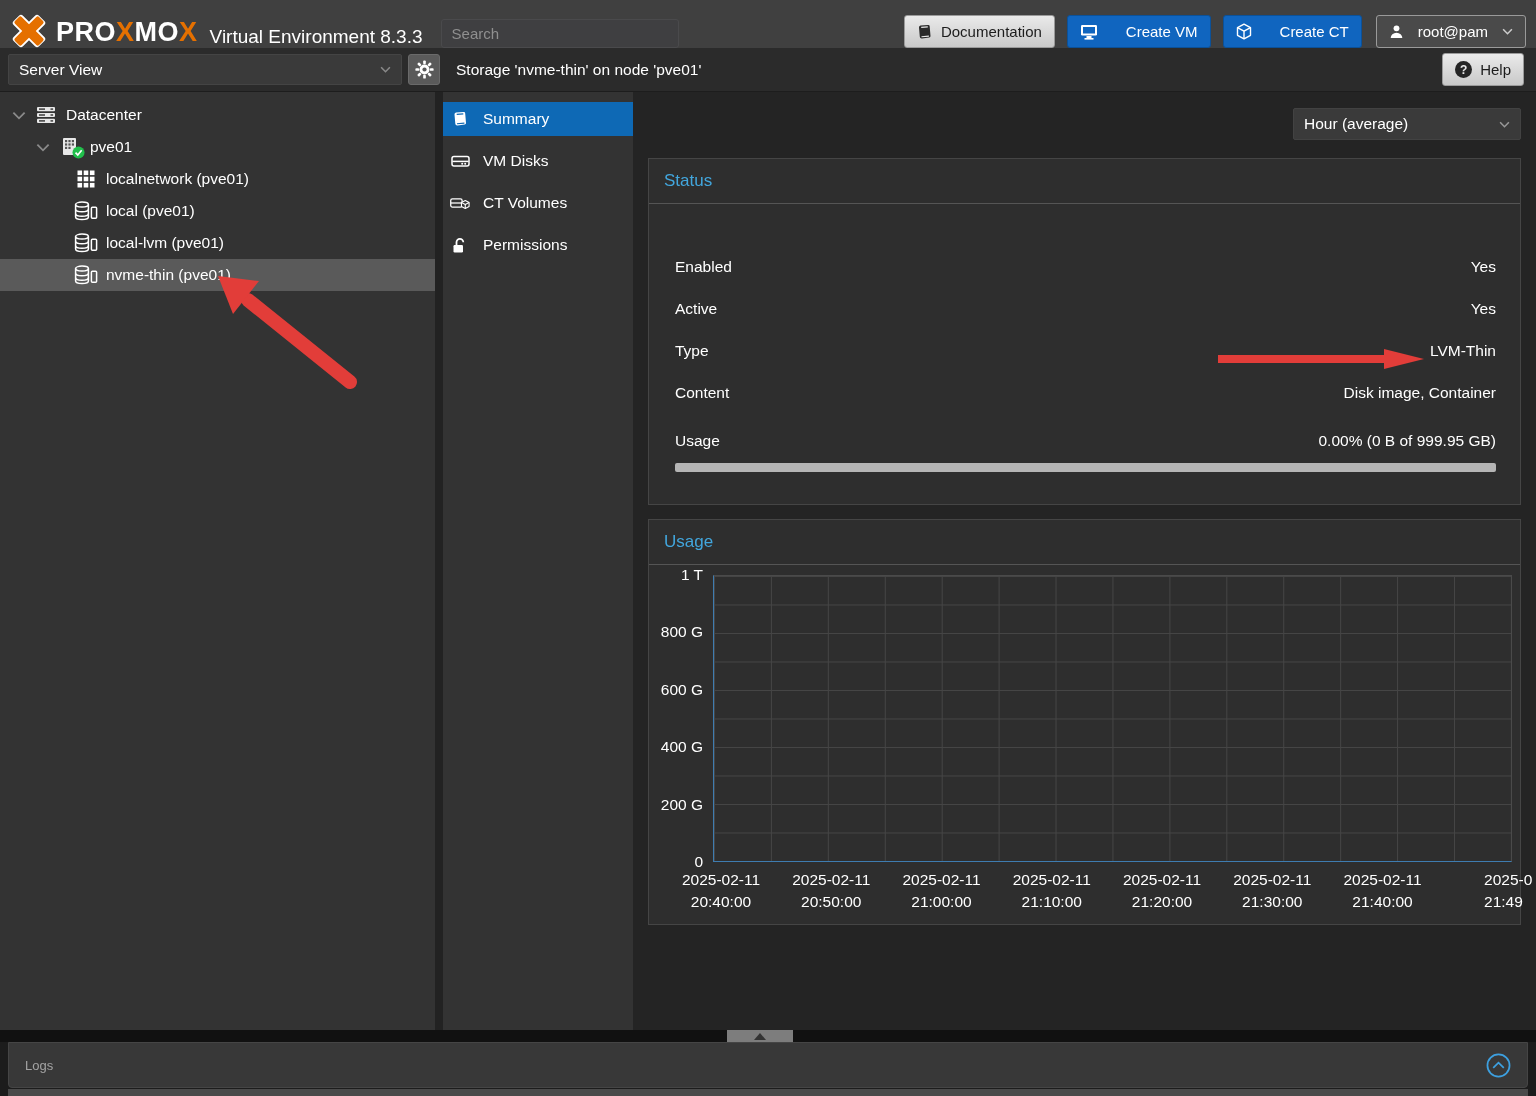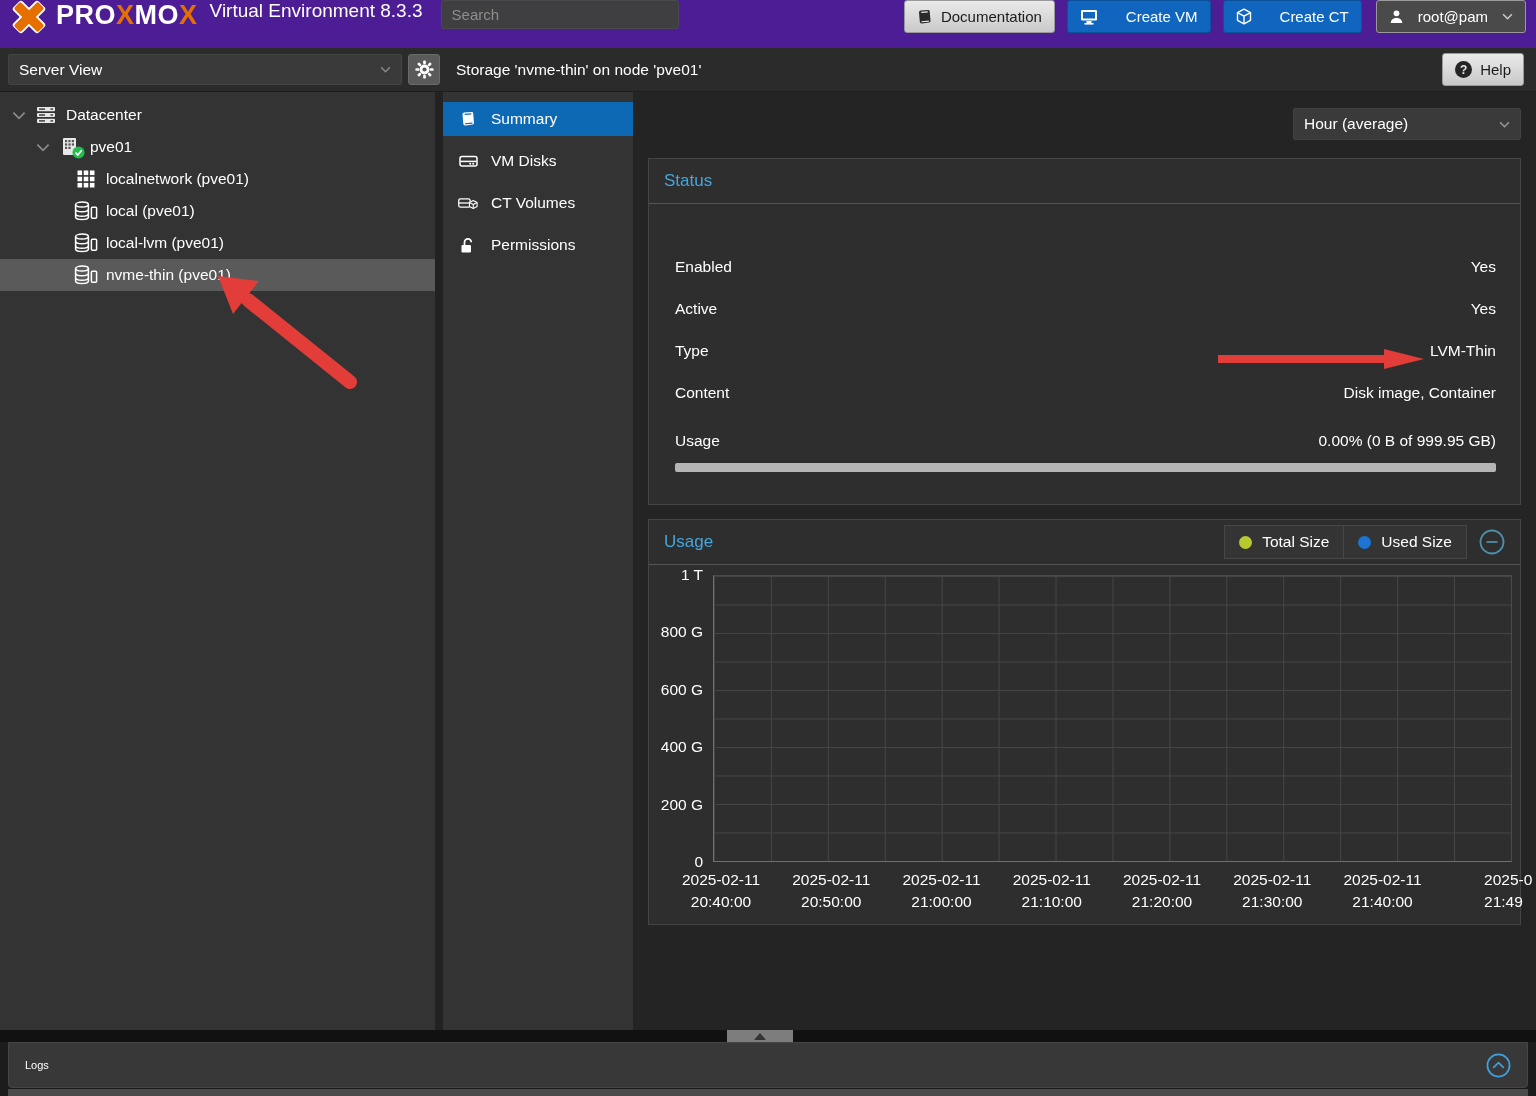--- a/index.html
+++ b/index.html
@@ -1,21 +1,21 @@
 <!DOCTYPE html>
 <html><head>
 <meta charset="utf-8">
 <style>
   * { margin:0; padding:0; box-sizing:border-box; }
   html,body { background:#141414; }
   body { font-family:"Liberation Sans", sans-serif; }
   .app { width:1536px; height:1096px; position:relative; background:#242424; overflow:hidden; display:flex; flex-direction:column; }
 
   
-  .top-header { height:48px; background:#4c1d95; display:flex; align-items:flex-start; padding:0 10px; gap:8px; flex:0 0 auto; }
+  .top-header { height:48px; background:#404040; display:flex; align-items:flex-end; padding:0 10px; gap:8px; flex:0 0 auto; }
   .logo-mark { width:38px; height:34px; flex:0 0 auto; }
   .brand { font-size:27px; font-weight:bold; color:#fff; letter-spacing:.5px; display:flex; }
   .brand .ox { color:#E57000; }
   .product { color:#fff; font-size:19px; margin-left:4px; white-space:nowrap; }
   .search-input { margin-left:10px; width:238px; height:29px; background:#3f3f41; border:1px solid #4a4a4c; border-radius:3px; color:#bbb; font-size:15px; padding:0 10px; font-family:inherit; }
   .search-input::placeholder { color:#8f8f8f; }
   .hdr-spacer { flex:1; }
   .btn { height:33px; display:inline-flex; align-items:center; gap:8px; padding:13px 12px; border-radius:3px; font-size:15px; cursor:pointer; white-space:nowrap; }
   .btn-light { background:linear-gradient(#eaeaea,#c9c9c9); border:1px solid #9a9a9a; color:#1c1c1c; }
   .btn-blue { background:#1065bf; border:1px solid #0b5199; color:#fff; margin-left:4px;gap:28px; }
@@ -38,21 +38,21 @@
   .tree-panel { width:435px; flex:0 0 auto; background:#333; position:relative; padding-top:7px; }
   .tree-row { height:32px; display:flex; align-items:center; color:#fff; font-size:15.5px; cursor:pointer; gap:8px; }
   .tree-row.sel { background:#5a5a5a; }
   .lvl0 { padding-left:12px; } .lvl1 { padding-left:36px; } .lvl2 { padding-left:74px; }
   .t-caret { width:14px; height:9px; flex:0 0 auto; }
   .t-icon { width:24px; height:20px; flex:0 0 auto; display:flex; align-items:center; justify-content:center; position:relative; }
 
   .v-split { width:8px; background:#222; flex:0 0 auto; }
 
   .nav-panel { width:190px; flex:0 0 auto; background:#333; padding-top:10px; }
-  .nav-item { height:34px; display:flex; align-items:center; gap:13px; padding-left:15px; color:#fff; font-size:15.5px; margin-bottom:8px; cursor:pointer; }
+  .nav-item { height:34px; display:flex; align-items:center; gap:13px; padding-left:7px; color:#fff; font-size:15.5px; margin-bottom:8px; cursor:pointer; }
   .nav-item.sel { background:#0e69b5; }
   .n-icon { width:20px; display:flex; justify-content:center; }
 
   .content { flex:1; background:#242424; padding:0 15px; position:relative; min-width:0; }
   .tf-row { height:52px; display:flex; align-items:center; justify-content:flex-end; padding-top:12px; }
   .tf-select { width:228px; height:32px; background:#3a3a3a; border:1px solid #424242; border-radius:2px; color:#fff; font-size:15.5px; display:flex; align-items:center; justify-content:space-between; padding:0 10px; cursor:pointer; }
 
   .panel { border:1px solid #454545; background:#2e2e2e; margin-top:14px; }
   .panel-hd { height:45px; display:flex; align-items:center; padding:0 15px; border-bottom:1px solid #555; }
   .panel-title { color:#42a6dd; font-size:17px; }
@@ -79,21 +79,21 @@
   .x-axis { position:relative; padding-top:7px; }
   .x-tick { position:absolute; top:7px; transform:translateX(-50%); text-align:center; color:#fff; font-size:15.5px; line-height:1.4; white-space:nowrap; }
   .x-tick.last { transform:none; text-align:left; }
 
   
   .h-split { height:12px; background:#111; position:relative; flex:0 0 auto; }
   .split-handle { position:absolute; left:727px; top:0; width:66px; height:12px; background:#7d7d7d; display:flex; align-items:center; justify-content:center; cursor:pointer; }
   .split-handle::before { content:""; width:0; height:0; border-left:6px solid transparent; border-right:6px solid transparent; border-bottom:7px solid #333; }
   .logs-area { flex:0 0 auto; background:#1c1c1c; padding:0 8px; }
   .logs-bar { height:46px; background:#383838; border:1px solid #454545; border-radius:0 0 4px 4px; display:flex; align-items:center; padding:0 16px; cursor:pointer; }
-  .logs-title { color:#ffffff; font-size:11px; }
+  .logs-title { color:#a3a3a3; font-size:13px; }
   .logs-collapse { margin-left:auto; width:25px; height:25px; cursor:pointer; }
   .page-strip { height:7px; background:#4a4a4a; margin-top:1px; }
 
   .annot { position:absolute; pointer-events:none; }
 </style>
 </head>
 <body>
 
 <div class="app">
 
@@ -403,34 +403,20 @@
           <svg class="annot" style="right:96px;top:144px" width="208" height="22" viewBox="0 0 208 22">
             <line x1="2" y1="11" x2="170" y2="11" stroke="#e23d39" stroke-width="8"></line>
             <polygon points="208,11 168,1 168,21" fill="#e23d39"></polygon>
           </svg>
         </div>
       </div>
 
       <div class="panel">
         <div class="panel-hd">
           <span class="panel-title">Usage</span>
-          <div class="legend-wrap">
-            <div class="legend-item">
-              <span class="dot" style="background:#b9ca2c"></span>
-              <span>Total Size</span>
-            </div>
-            <div class="legend-item">
-              <span class="dot" style="background:#1e74d2"></span>
-              <span>Used Size</span>
-            </div>
-            <svg class="circ-minus" viewBox="0 0 26 26">
-                <circle cx="13" cy="13" r="11.5" fill="none" stroke="#4e8ea8" stroke-width="1.8"></circle>
-                <line x1="7.5" y1="13" x2="18.5" y2="13" stroke="#4e8ea8" stroke-width="1.8"></line>
-              </svg>
-          </div>
         </div>
         <div class="chart-wrap">
           <div class="chart-grid">
             <div class="y-axis">
               <span class="y-tick" style="top:0%">1 T</span>
               <span class="y-tick" style="top:20%">800 G</span>
               <span class="y-tick" style="top:40%">600 G</span>
               <span class="y-tick" style="top:60%">400 G</span>
               <span class="y-tick" style="top:80%">200 G</span>
               <span class="y-tick" style="top:100%">0</span>

